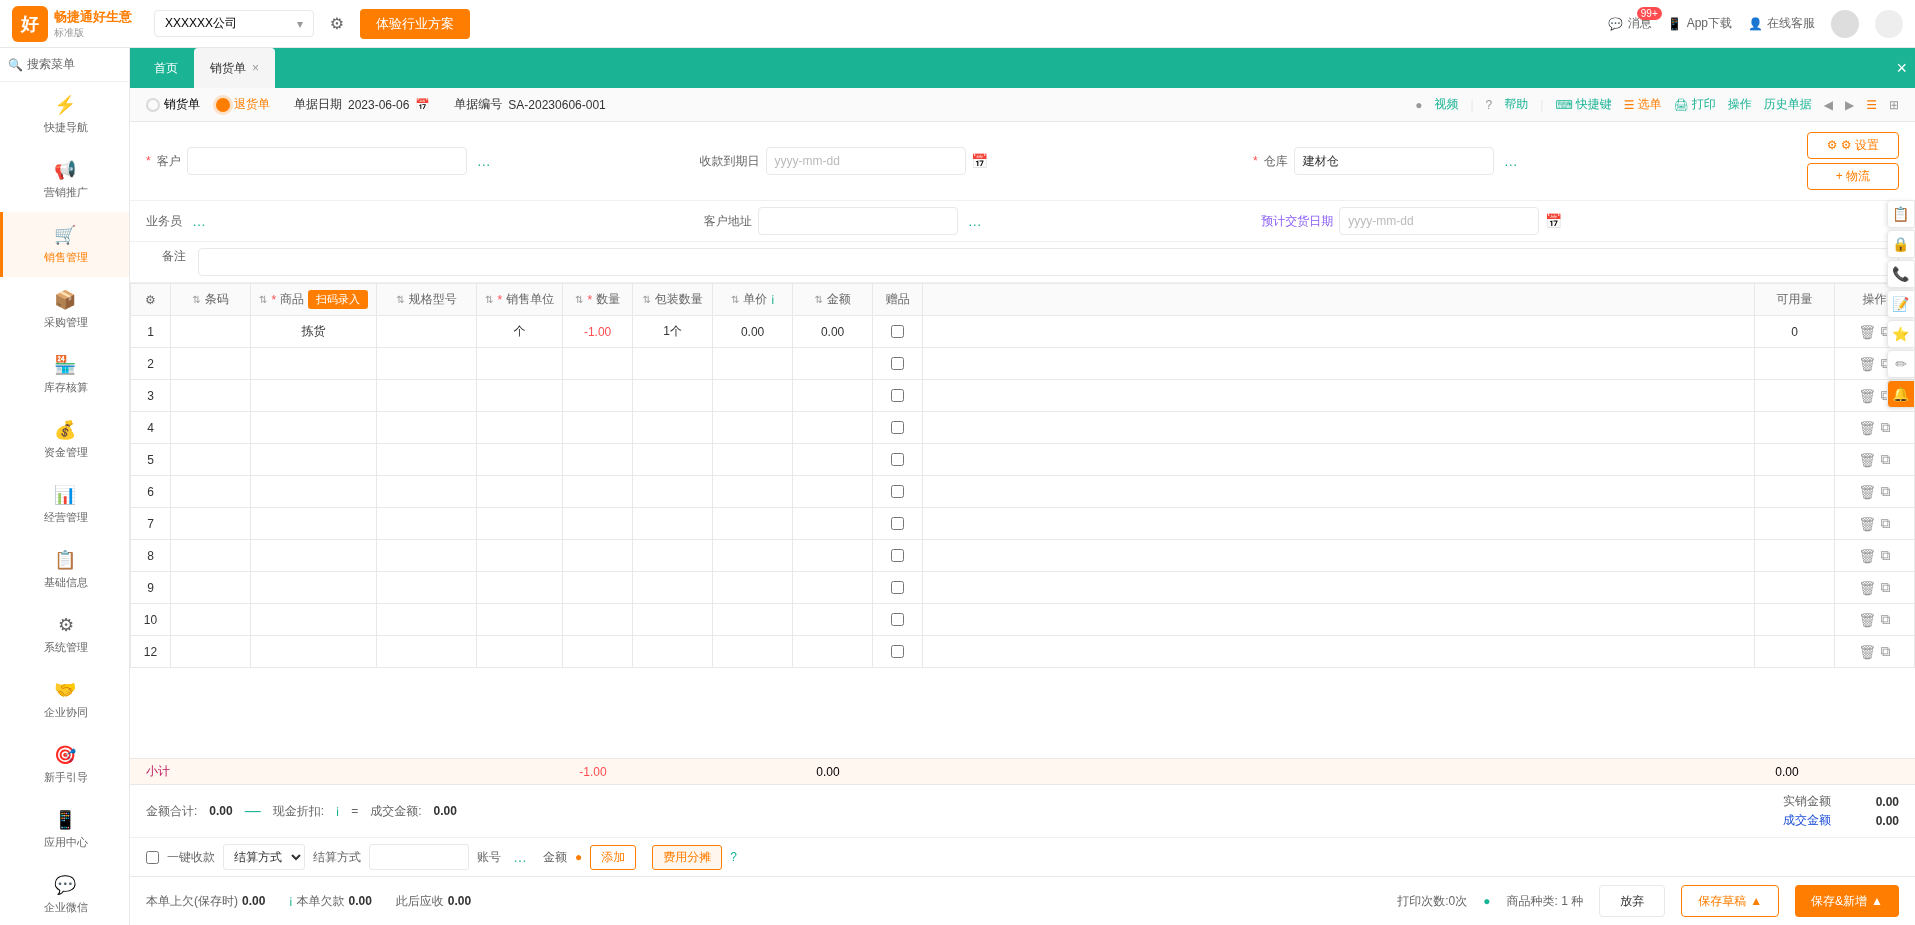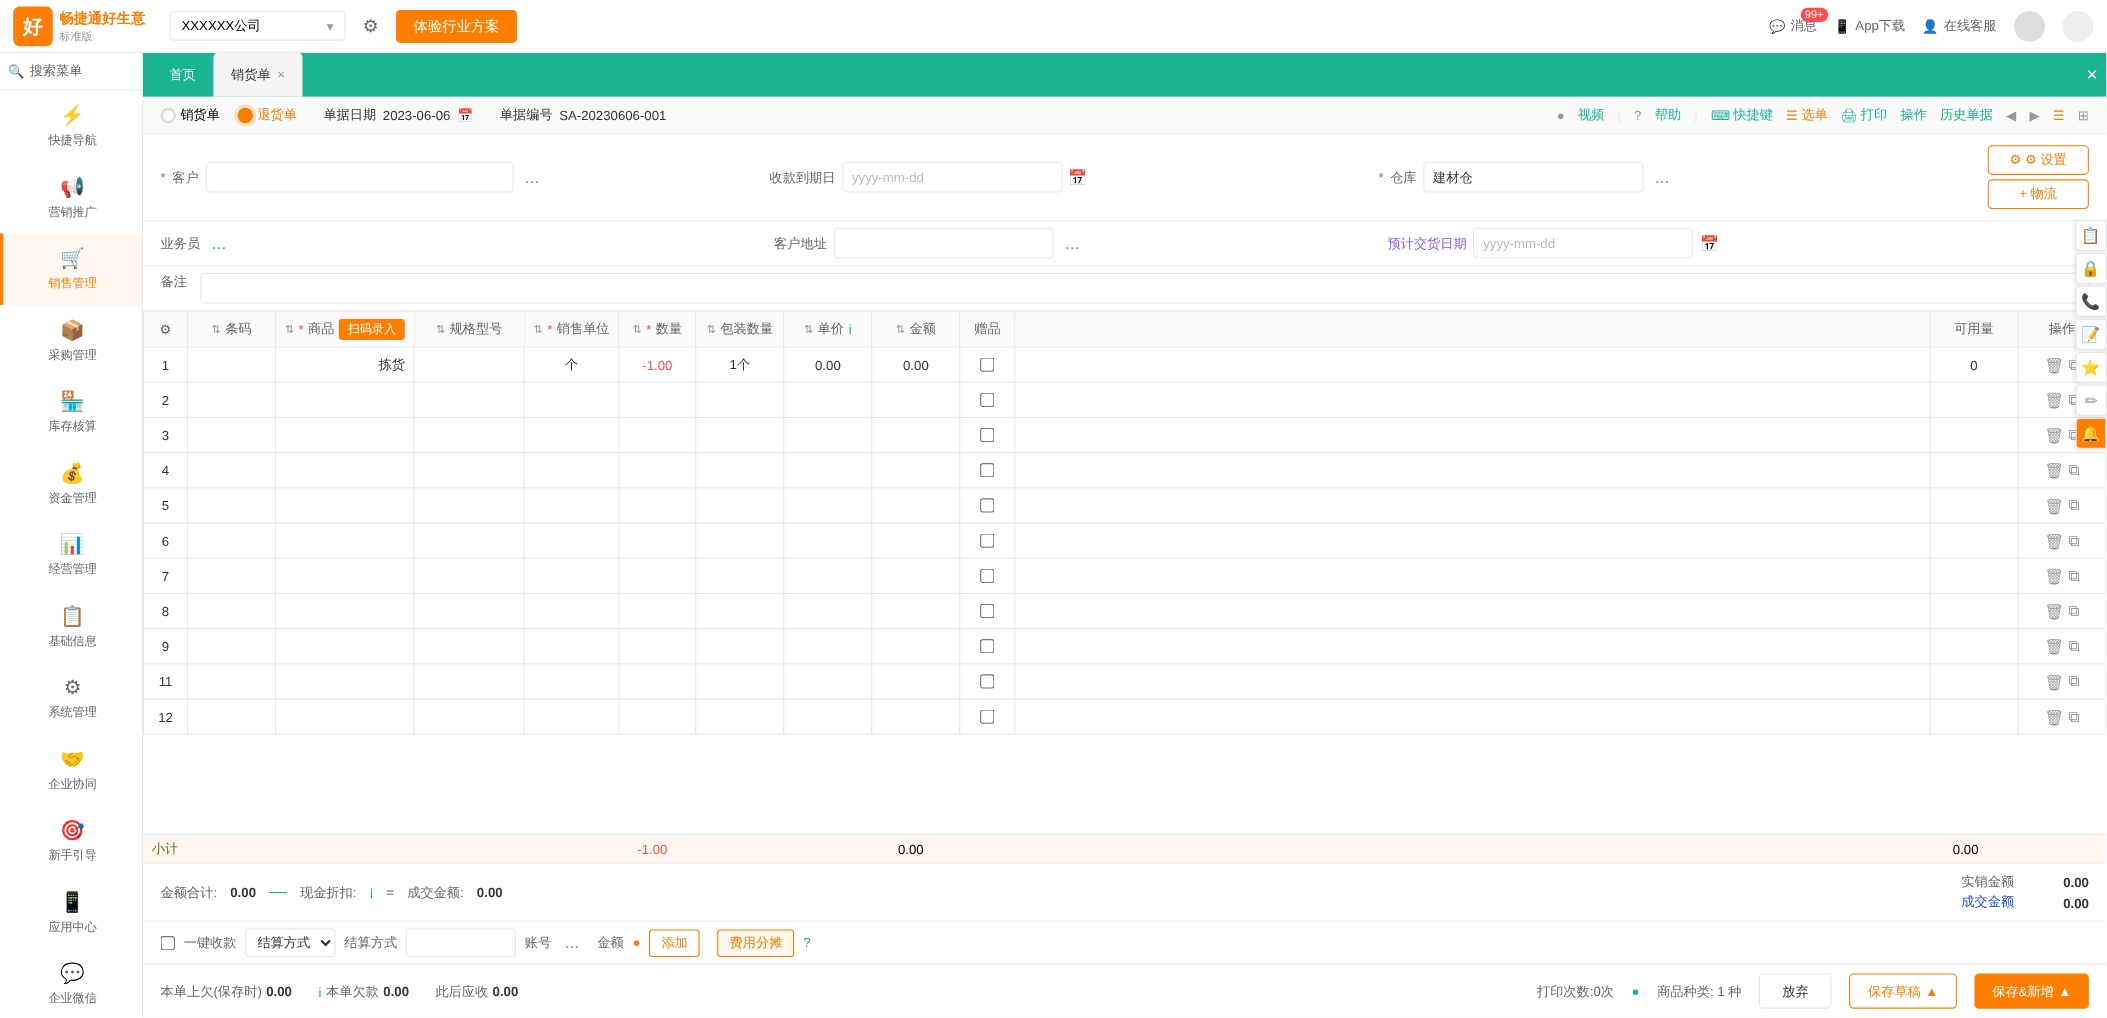--- a/index.html
+++ b/index.html
@@ -62,21 +62,21 @@
     .settings-btn { background: #fff; border: 1px solid #ff7d00; color: #ff7d00; padding: 4px 0; border-radius: 4px; cursor: pointer; font-size: 12px; }
     .logistics-btn { background: #fff; border: 1px solid #ff7d00; color: #ff7d00; padding: 4px 28px; border-radius: 4px; cursor: pointer; font-size: 12px; }
     .right-btns { display: flex; flex-direction: column; gap: 4px; margin-left: auto; padding-right: 0; }
 
     
     .table-section { flex: 1; overflow: hidden; display: flex; flex-direction: column; }
     .table-container { overflow: auto; flex: 1; }
     table { width: 100%; border-collapse: collapse; }
     table th { background: #fafafa; border: 1px solid #e8e8e8; padding: 6px 8px; text-align: center; color: #666; white-space: nowrap; font-weight: normal; position: sticky; top: 0; z-index: 2; }
     table td { border: 1px solid #e8e8e8; padding: 4px 8px; text-align: center; color: #333; height: 32px; }
-    table td.left { text-align: right; }
+    table td.left { text-align: center; }
     .scan-btn { background: #ff7d00; color: white; border: none; padding: 2px 8px; border-radius: 3px; cursor: pointer; font-size: 11px; }
     .red-text { color: #ff4d4f; }
     .col-no { width: 40px; }
     .col-barcode { width: 80px; }
     .col-product { width: 120px; }
     .col-spec { width: 100px; }
     .col-unit { width: 80px; }
     .col-qty { width: 70px; }
     .col-pkgqty { width: 80px; }
     .col-price { width: 80px; }
@@ -340,21 +340,21 @@
           <span style="color:#8b5cf6;">预计交货日期</span>
           <div class="field-input placeholder" style="flex:1;max-width:200px;">
             <span style="color:#bbb;">yyyy-mm-dd</span>
           </div>
           <span class="field-calendar">📅</span>
         </div>
         <div style="width:80px;"></div>
       </div>
 
       <div style="display:flex; padding:6px 16px; gap:6px; border-bottom:1px solid #f0f0f0;">
-        <span style="color:#666;min-width:30px;">备注</span>
+        <span style="color:#666;min-width:30px;margin-left:16px;">备注</span>
         <div class="field-input" style="flex:1;"></div>
       </div>
 
       <div class="table-section">
         <div class="table-container">
           <table>
             <thead>
               <tr>
                 <th class="col-no">
                   <span>⚙</span>
@@ -635,21 +635,21 @@
     <td style="min-width:300px;"></td>
     <td class="col-avail"></td>
     <td class="col-op">
       <div class="op-icons">
         <span class="icon-btn">🗑</span>
         <span class="icon-btn">⧉</span>
       </div>
     </td>
   </tr>
                 <tr>
-    <td class="col-no">11</td>
+    <td class="col-no">10</td>
     <td class="col-barcode"></td>
     <td class="col-product left"></td>
     <td class="col-spec"></td>
     <td class="col-unit"></td>
     <td class="col-qty" style=""></td>
     <td class="col-pkgqty"></td>
     <td class="col-price"></td>
     <td class="col-amount"></td>
     <td class="col-gift">
       <div class="checkbox-cell">
@@ -687,21 +687,21 @@
         <span class="icon-btn">🗑</span>
         <span class="icon-btn">⧉</span>
       </div>
     </td>
   </tr>
               </tbody>
           </table>
         </div>
 
         <div style="display:flex; background:#fff7f0; border-top:1px solid #e8e8e8; padding:4px 8px; align-items:center;">
-          <span style="width:40px; color:#4d7c0f;">小计</span>
+          <span style="width:40px; text-align:center; color:#be185d;">小计</span>
           <span style="width:80px;"></span>
           <span style="width:120px;"></span>
           <span style="width:100px;"></span>
           <span style="width:80px;"></span>
           <span style="width:70px; text-align:center;">
             <span class="red-text">-1.00</span>
           </span>
           <span style="width:80px;"></span>
           <span style="width:80px;"></span>
           <span style="width:80px; text-align:center;">0.00</span>

